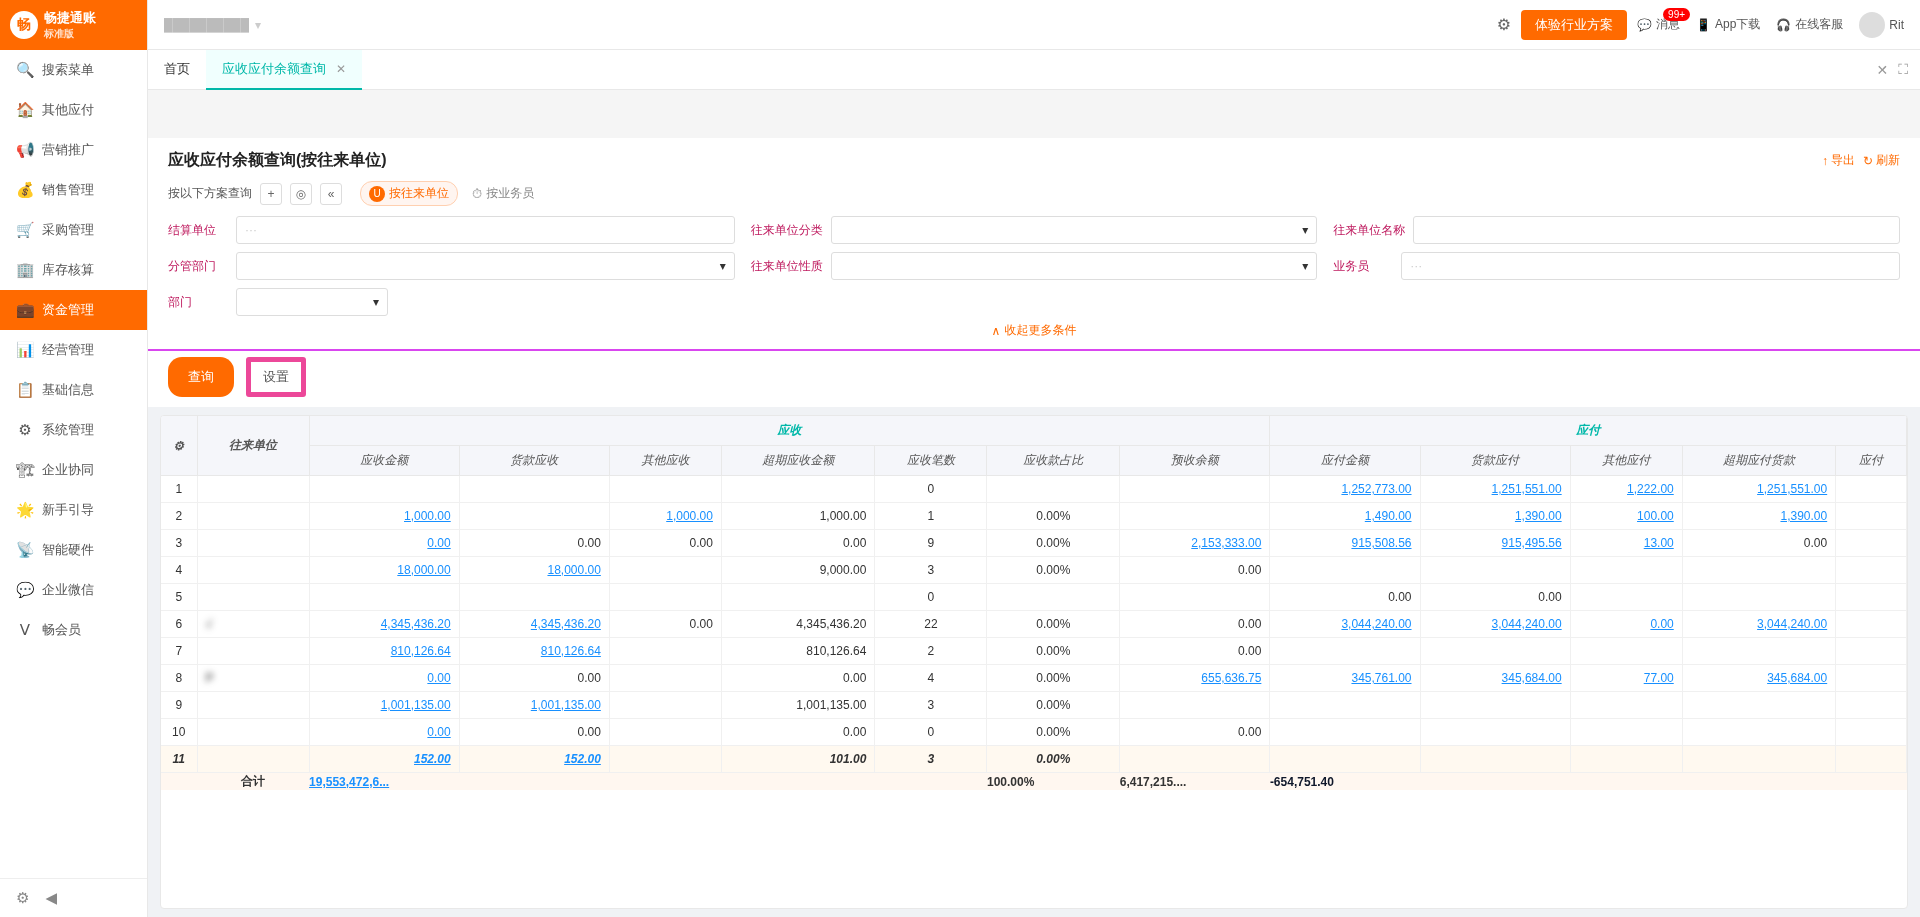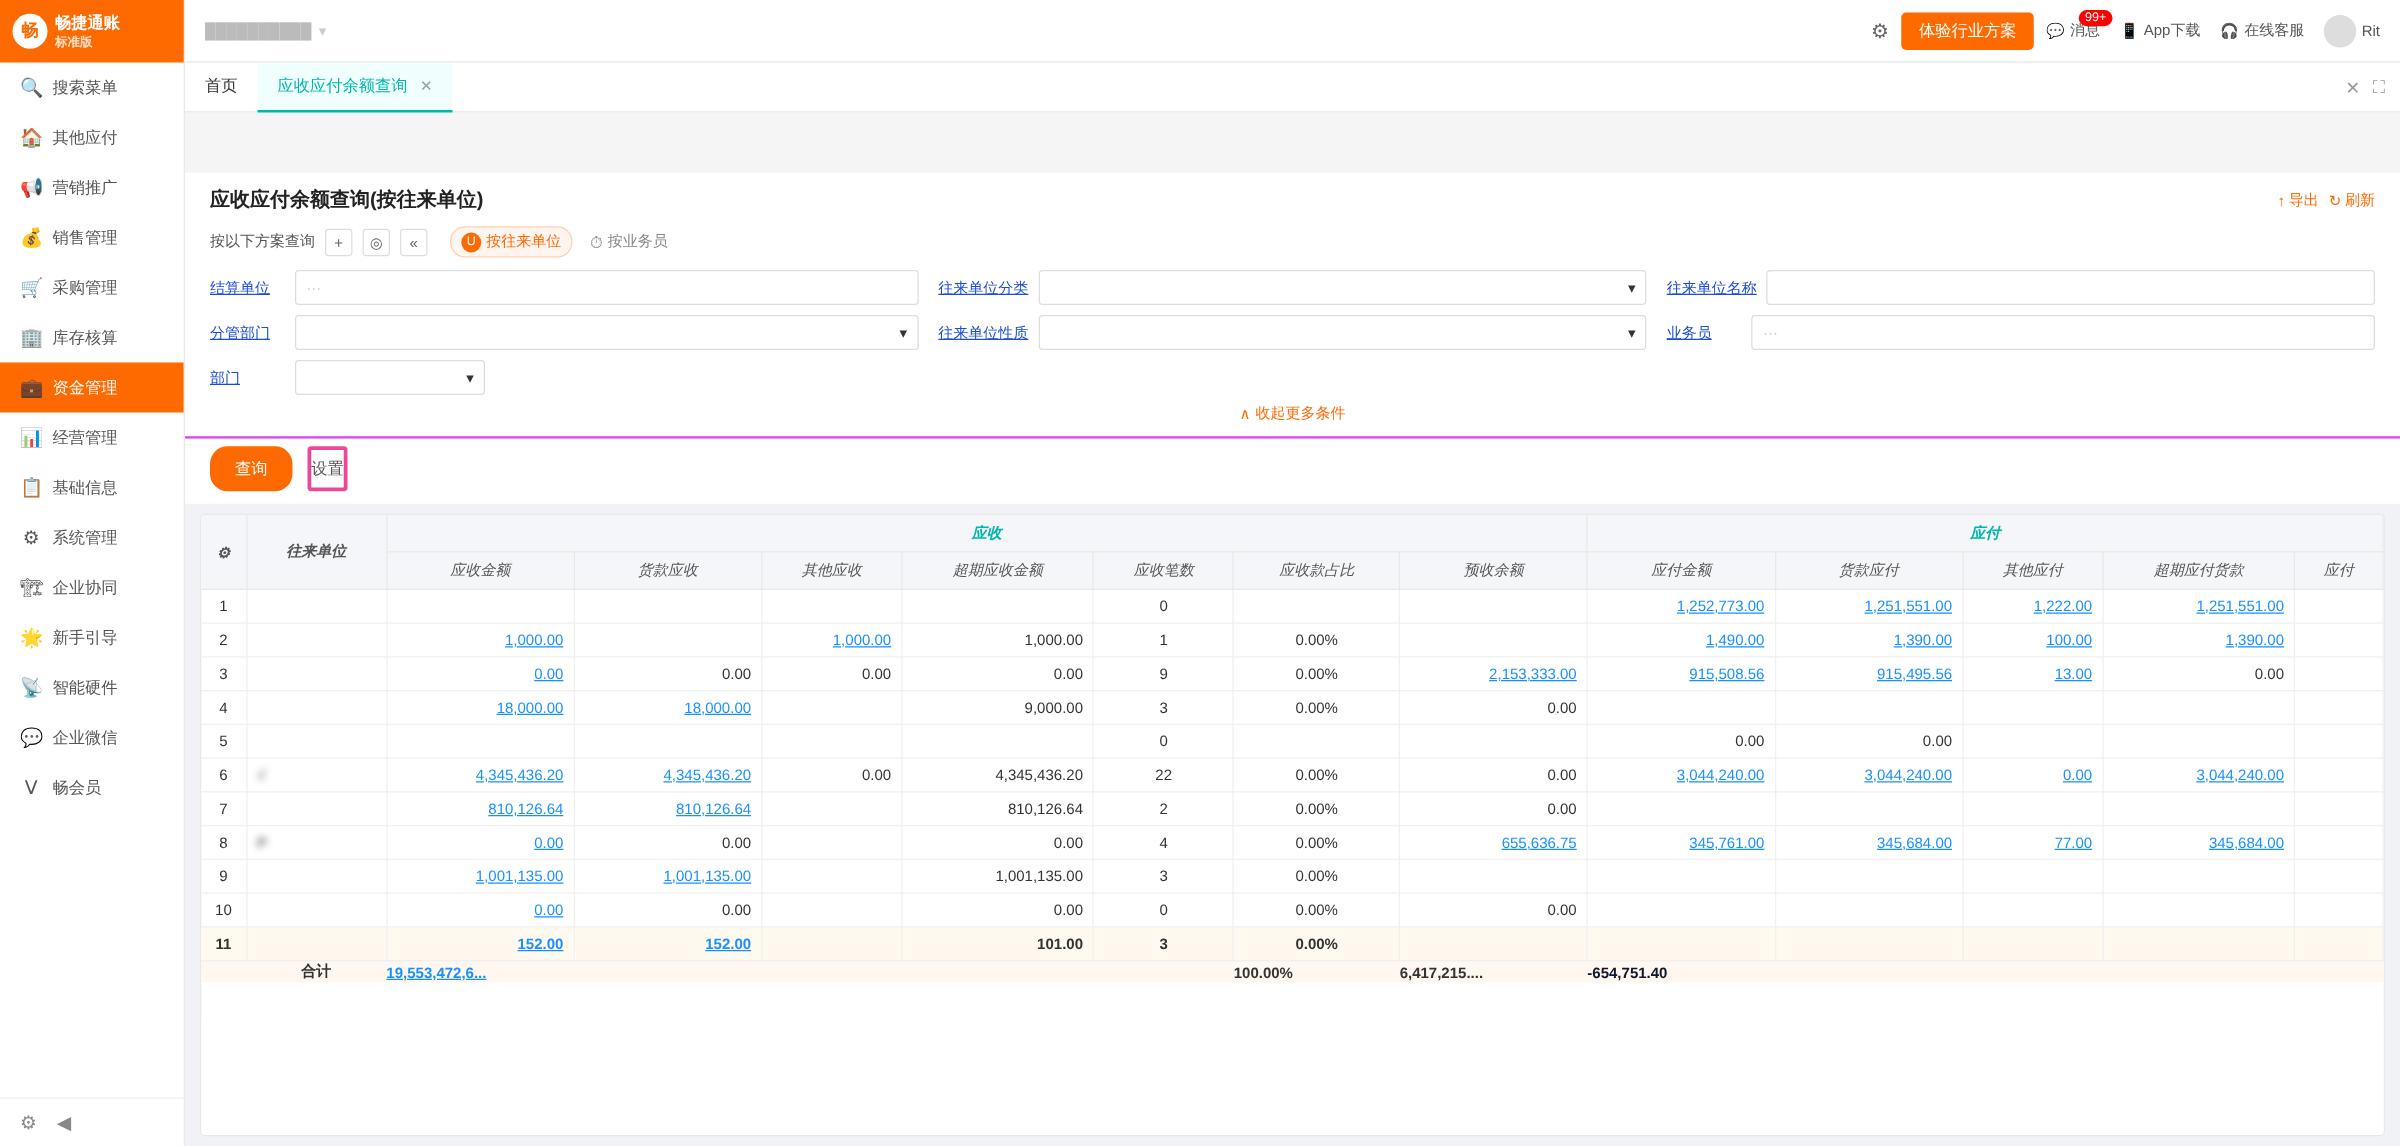--- a/index.html
+++ b/index.html
@@ -124,38 +124,38 @@
       background: #fff5f0; color: #ff6a00; border: 1px solid #ffd0b0;
     }
     .filter-scheme-icon { width: 16px; height: 16px; border-radius: 50%; background: #ff6a00; color: #fff; font-size: 10px; display: flex; align-items: center; justify-content: center; }
     .filter-scheme2 { color: #888; }
 
     .filter-rows { display: flex; flex-direction: column; gap: 8px; }
     .filter-row { display: flex; align-items: center; gap: 16px; }
     .filter-field {
       display: flex; align-items: center; gap: 8px; flex: 1;
     }
-    .filter-field-label { color: #1d4ed8; font-size: 12px; white-space: nowrap; min-width: 60px; text-decoration: underline; }
+    .filter-field-label { color: #be185d; font-size: 12px; white-space: nowrap; min-width: 60px; }
     .filter-input {
       flex: 1; height: 28px; border: 1px solid #ddd; border-radius: 3px;
       padding: 0 8px; font-size: 12px; color: #333; background: #fff;
       display: flex; align-items: center; justify-content: space-between;
     }
 
     .filter-collapse {
       text-align: center; color: #ff6a00; font-size: 12px; cursor: pointer;
       padding: 6px 0 4px; display: flex; align-items: center; justify-content: center; gap: 4px;
     }
     .btn-query {
       background: #ff6a00; color: #fff; border: none; border-radius: 14px;
       padding: 6px 20px; font-size: 13px; cursor: pointer;
     }
     .btn-settings {
-      background: #fff; color: #555; border: 3px solid #ec4899; border-radius: 3px;
-      padding: 6px 0; font-size: 13px; cursor: pointer; margin-left: 6px;
+      background: #fff; color: #555; border: 5px solid #ec4899; border-radius: 3px;
+      padding: 6px 12px; font-size: 13px; cursor: pointer; margin-left: 6px;
     }
 
     
     .table-wrapper {
       flex: 1; overflow: auto; background: #fff; margin: 8px 12px;
       border: 1px solid #e8e8e8; border-radius: 4px;
     }
     table {
       width: 100%; border-collapse: collapse; font-size: 12px;
     }
@@ -164,21 +164,21 @@
       border-bottom: 1px solid #e8e8e8; border-right: 1px solid #e8e8e8;
       padding: 6px 8px; white-space: nowrap; text-align: center; font-style: italic;
     }
     thead tr:first-child th { font-weight: 600; }
     tbody tr td {
       border-bottom: 1px solid #f0f0f0; border-right: 1px solid #f0f0f0;
       padding: 6px 8px; white-space: nowrap; text-align: right;
     }
     tbody tr td:first-child { text-align: center; }
     tbody tr td:nth-child(2) { text-align: left; }
-    tbody tr:last-child td { background: #fff9f0; font-weight: bold; }
+    tbody tr:last-child td { background: #fff9f0; font-weight: bold; font-style: italic; }
     .cell-number { color: #1890ff; text-decoration: underline; cursor: pointer; }
     .tfoot-row td { background: #fff7f0 !important; font-weight: bold; }
     th.group-header { text-align: center; }
   </style>
 </head>
 <body>
 
 <div class="sidebar">
   <div class="sidebar-logo">
     <div class="sidebar-logo-icon">畅</div>

